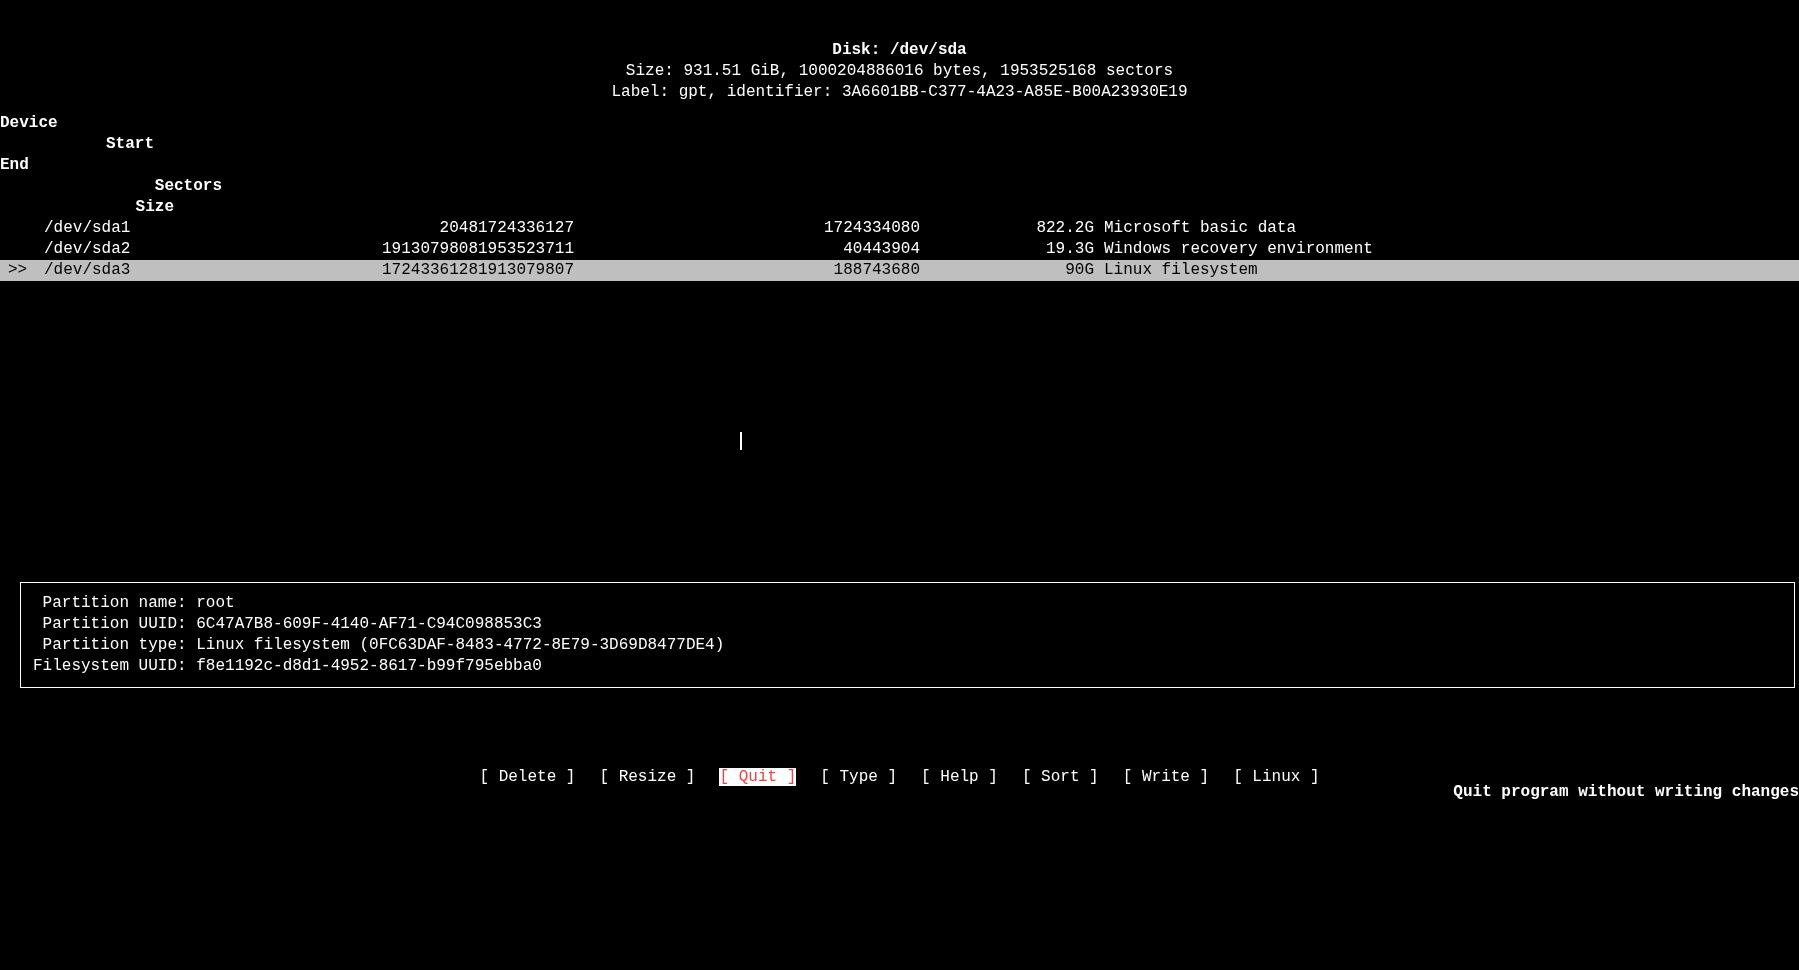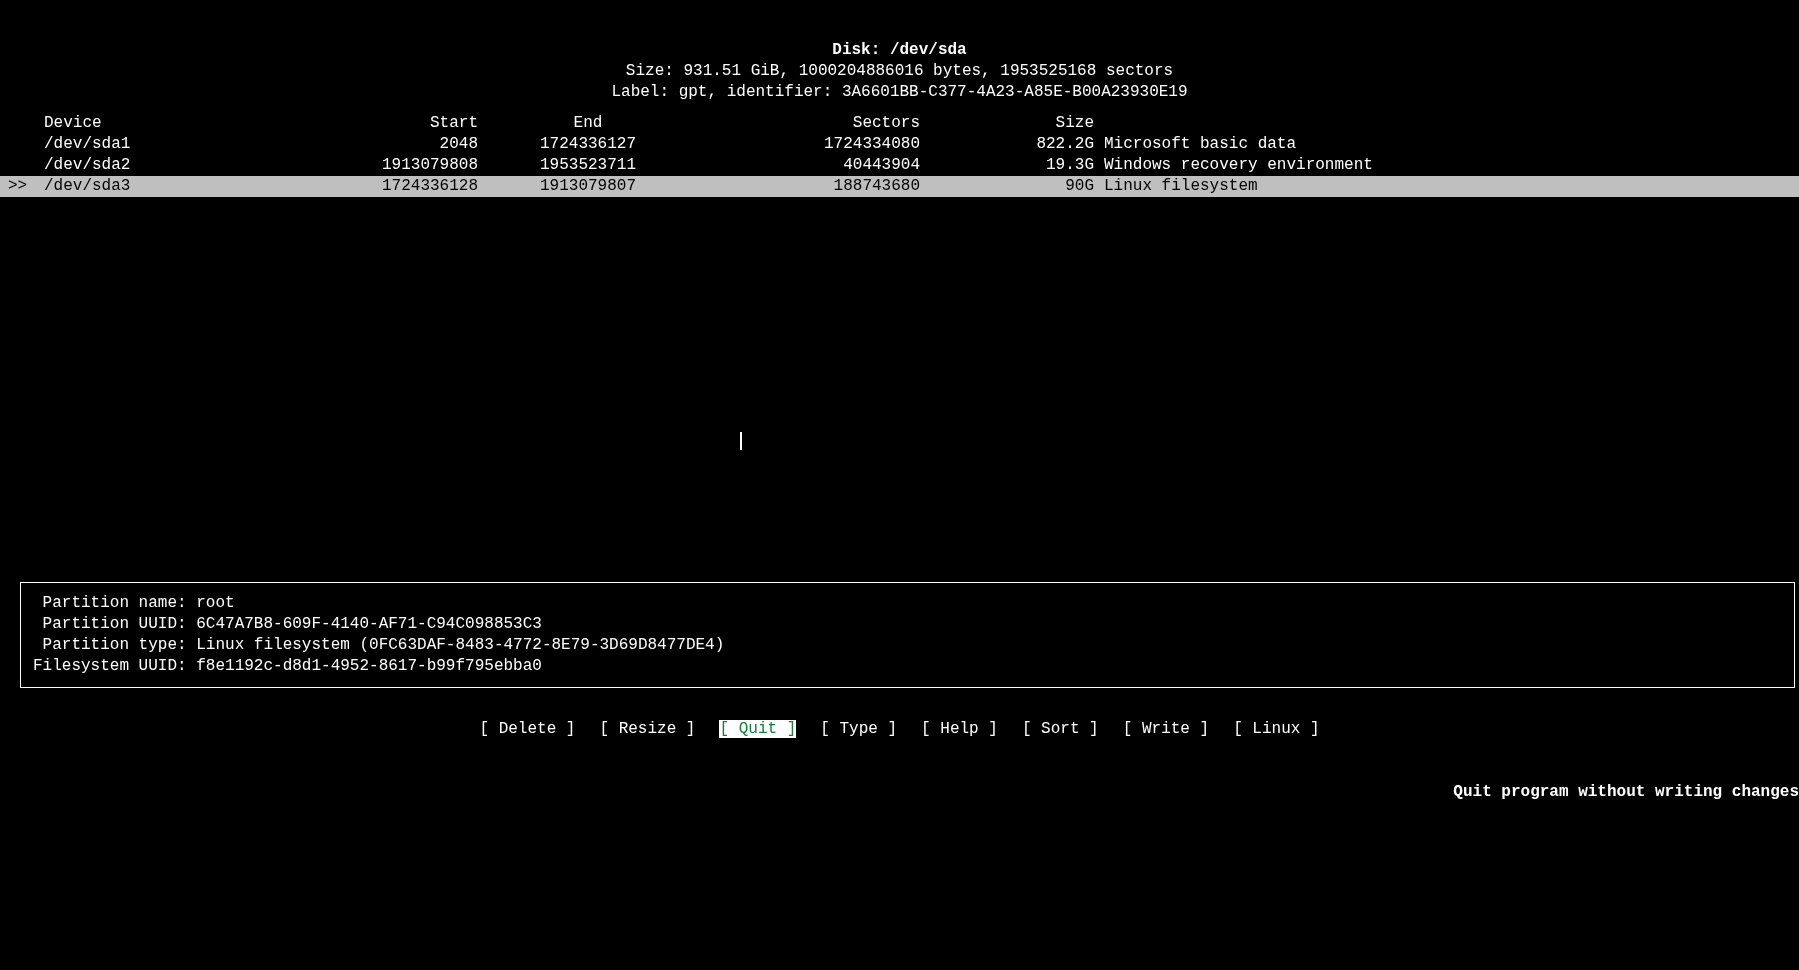--- a/index.html
+++ b/index.html
@@ -41,37 +41,38 @@
     }
     .device-col {
       width: 280px;
     }
     .start-col {
       width: 154px;
       text-align: right;
     }
     .end-col {
       width: 220px;
-      text-align: center;
+      text-align: left;
     }
     .sectors-col {
       width: 222px;
       text-align: right;
       padding-left: 40px;
     }
     .size-col {
       width: 174px;
       text-align: right;
     }
     .type-col {
       flex: 1;
       padding-left: 10px;
     }
     .header-row {
-      font-weight: normal;
+      font-weight: bold;
+      flex-direction: column;
     }
     .selected-row {
       background: #bfbfbf;
       color: #000000;
     }
     .info-box {
       position: absolute;
       left: 20px;
       right: 4px;
       border: 1px solid #ffffff;
@@ -87,21 +88,22 @@
       width: 100%;
       text-align: center;
       top: 720px;
     }
     .menu-option {
       display: inline-block;
       margin: 0 12px;
     }
     .menu-option.selected {
       background: #ffffff;
-      color: #15803d;
+      color: #ef4444;
+      margin-top: 48px;
     }
     .hint-line {
       position: absolute;
       width: 100%;
       text-align: right;
       font-weight: bold;
       top: 783px;
     }
     .cursor {
       position: absolute;

